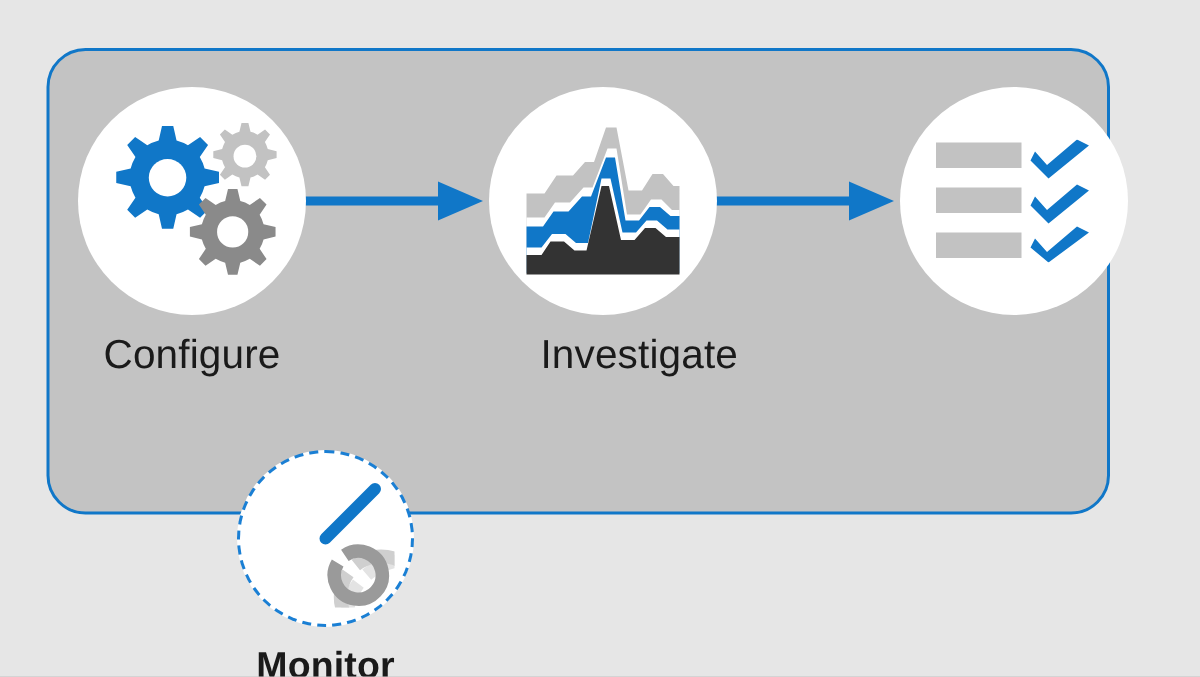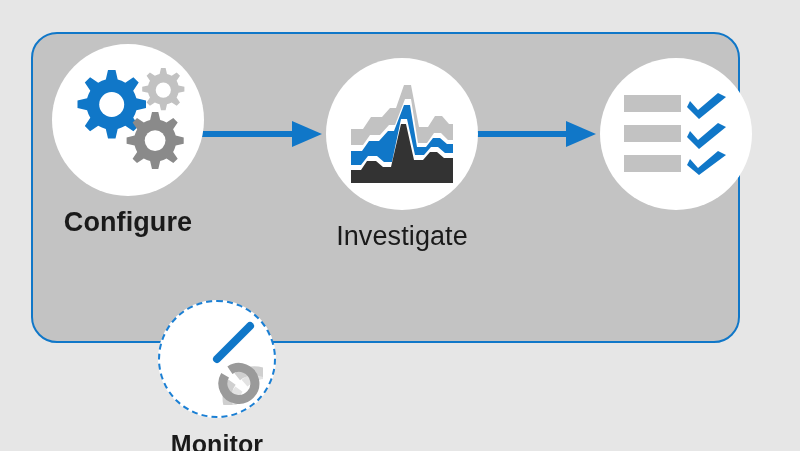--- a/index.html
+++ b/index.html
@@ -59,22 +59,22 @@
     color: #1a1a1a;
     letter-spacing: 0.1px;
     line-height: 32px;
     white-space: nowrap;
   }
   .node-label.small {
     font-size: 25px;
     font-weight: 600;
   }
 
-  #node-configure  { left: 38px;  top: 44px; font-weight: bold; }
-  #node-investigate{ left: 312px; top: 58px; }
+  #node-configure  { left: 38px;  top: 58px; }
+  #node-investigate{ left: 312px; top: 58px; text-align: right; }
   #node-remediate  { left: 586px; top: 58px; }
   #node-monitor    { left: 127px; top: 300px; }
 
   .icon-svg {
     position: absolute;
     left: 50%;
     top: 50%;
     transform: translate(-50%, -50%);
   }
 

